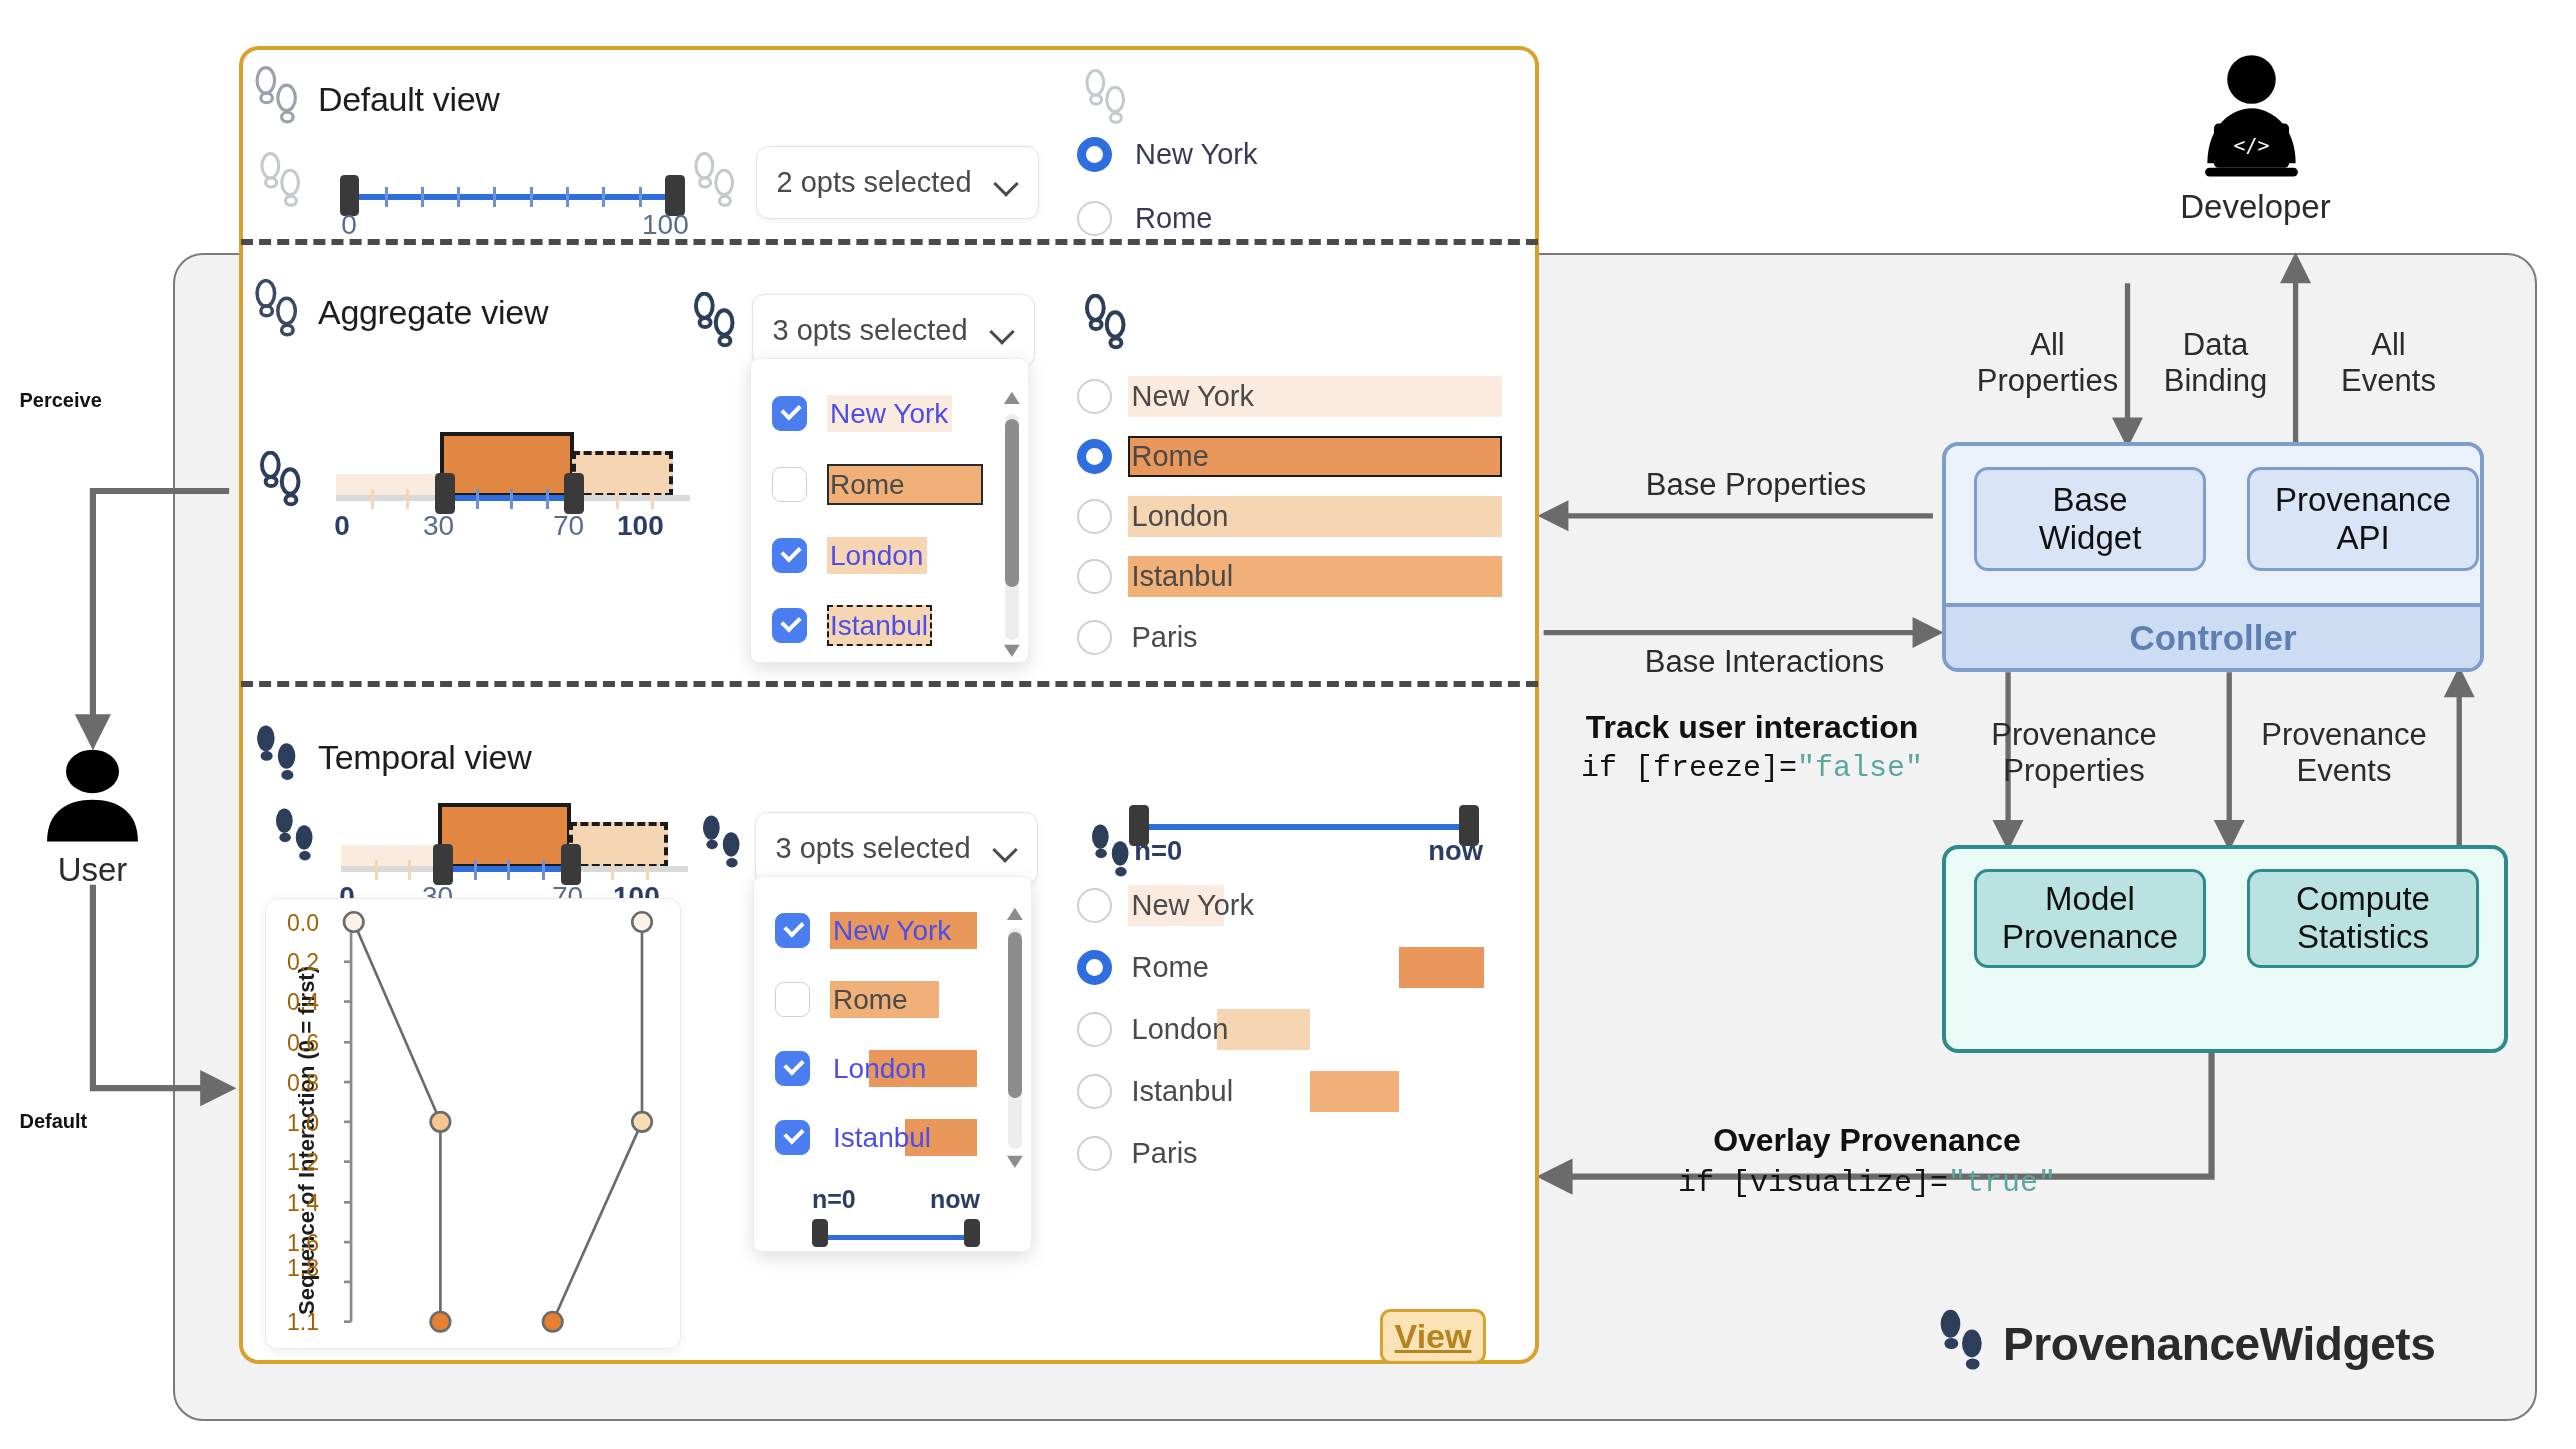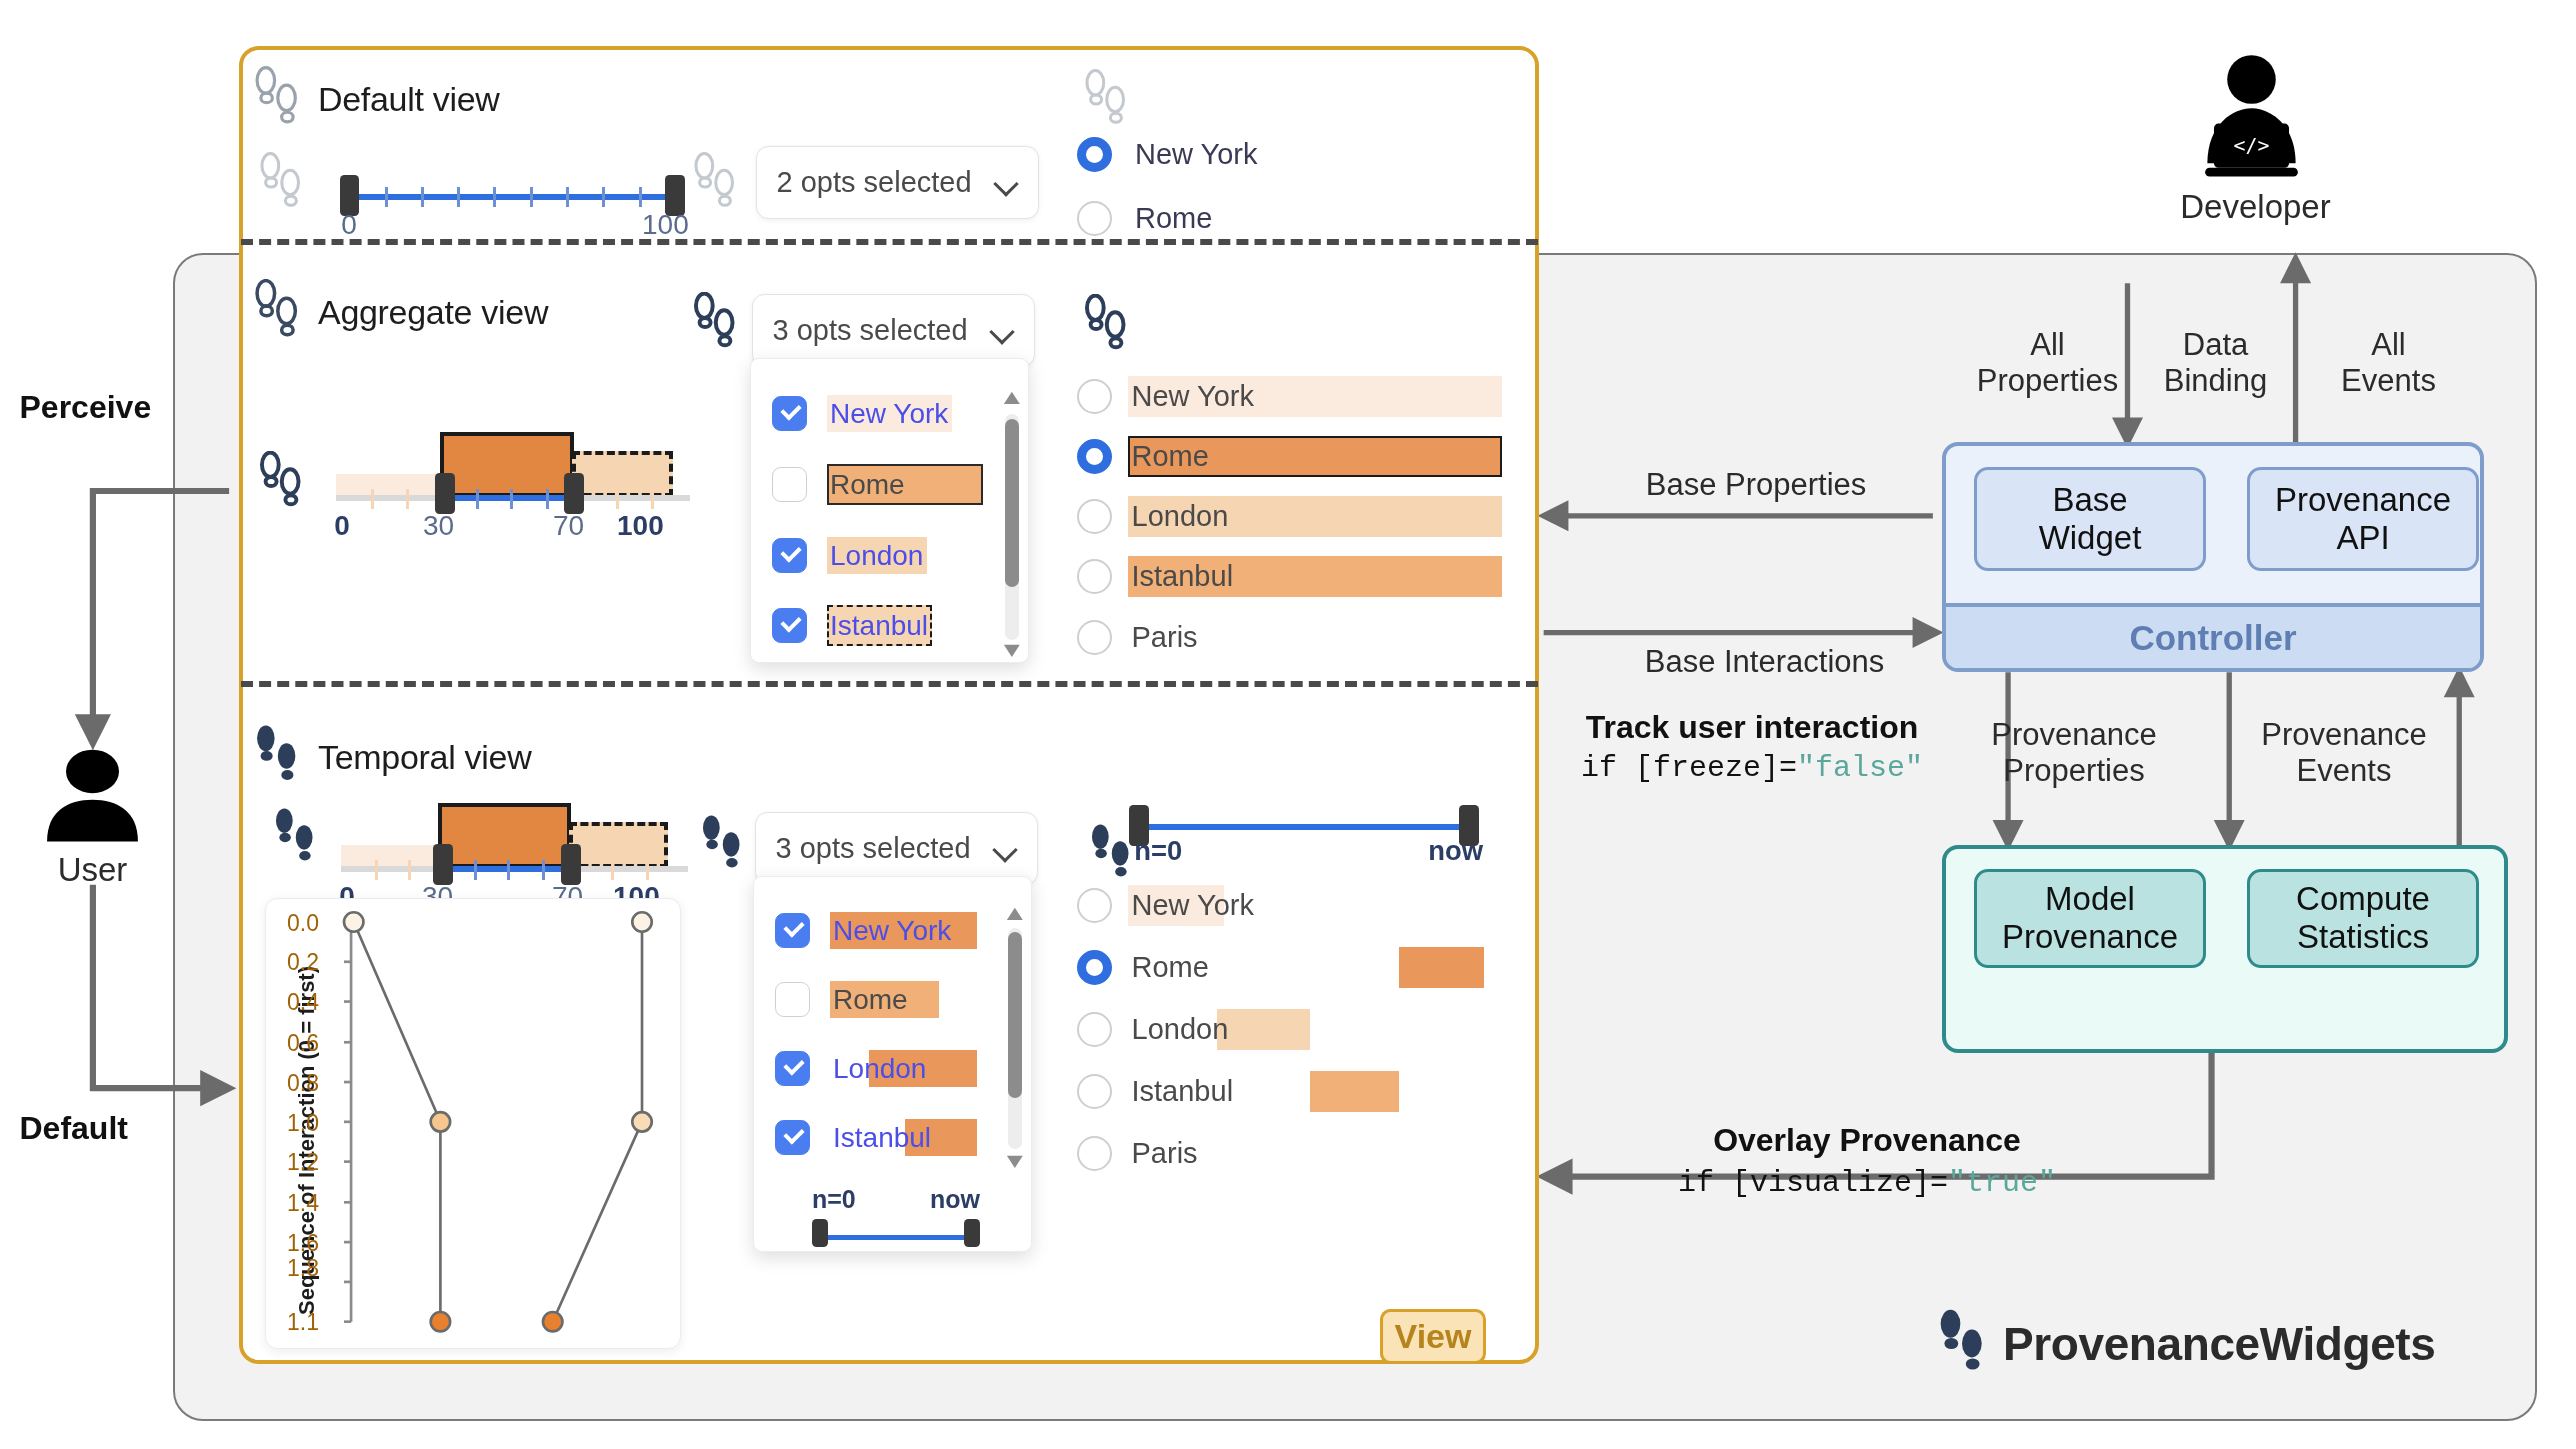--- a/index.html
+++ b/index.html
@@ -115,29 +115,29 @@
     text-align:center; font-size:33px; line-height:1.15; color:#111; }
   .mvc-inner.ctrl { background:#d9e5f7; border:3.5px solid #7e9dcb; }
   .mvc-inner.model { background:#b9e2e0; border:3.5px solid #2f8b8b; }
 
   .flow-lbl { position:absolute; font-size:31px; color:#2b2b2b; line-height:1.15; text-align:center; }
   .flow-lbl.bold { font-weight:bold; color:#111; font-size:32px; }
   .code { font-family:"Liberation Mono", monospace; font-size:30px; color:#111; white-space:nowrap; }
   .code .val { color:#5aa79c; }
 
   .persona-lbl { position:absolute; font-size:33px; color:#2b2b2b; }
-  .side-lbl { position:absolute; font-size:32px; font-weight:bold; color:#111; }
+  .side-lbl { position:absolute; font-size:20px; font-weight:bold; color:#111; }
 
   .brand { position:absolute; display:flex; align-items:center; gap:16px; }
   .brand-txt { font-size:46px; font-weight:bold; color:#2b2b2b; letter-spacing:-0.4px; }
 
   .view-badge {
     position:absolute; background:#fbe3b8; border:3.5px solid #d8a22a;
     border-radius:10.6px; font-size:34px; font-weight:bold; color:#b5841d;
-    display:flex; align-items:center; justify-content:center;
+    display:flex; align-items:center; justify-content:center;text-decoration:underline;
   }
 </style>
 </head>
 <body>
 
 <div class="stage">
 
   <div class="abs" id="arch-panel"></div>
 
   <svg class="abs" style="left:0;top:0;width:2576px;height:1450px;" viewBox="0 0 2912 1639" width="2576" height="1450">

